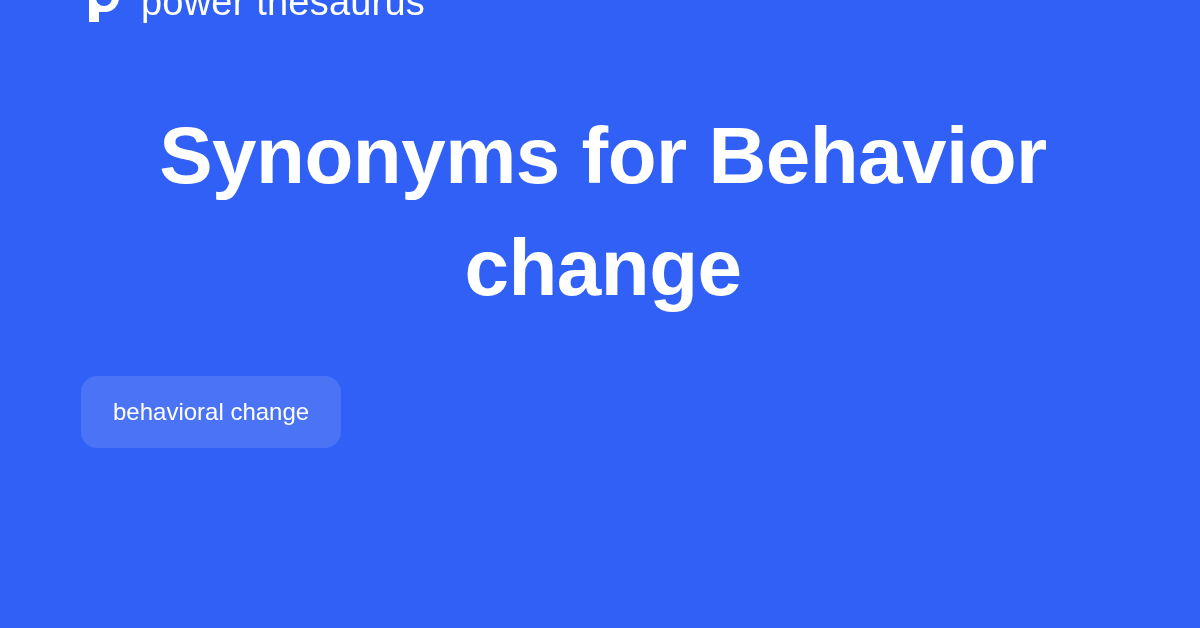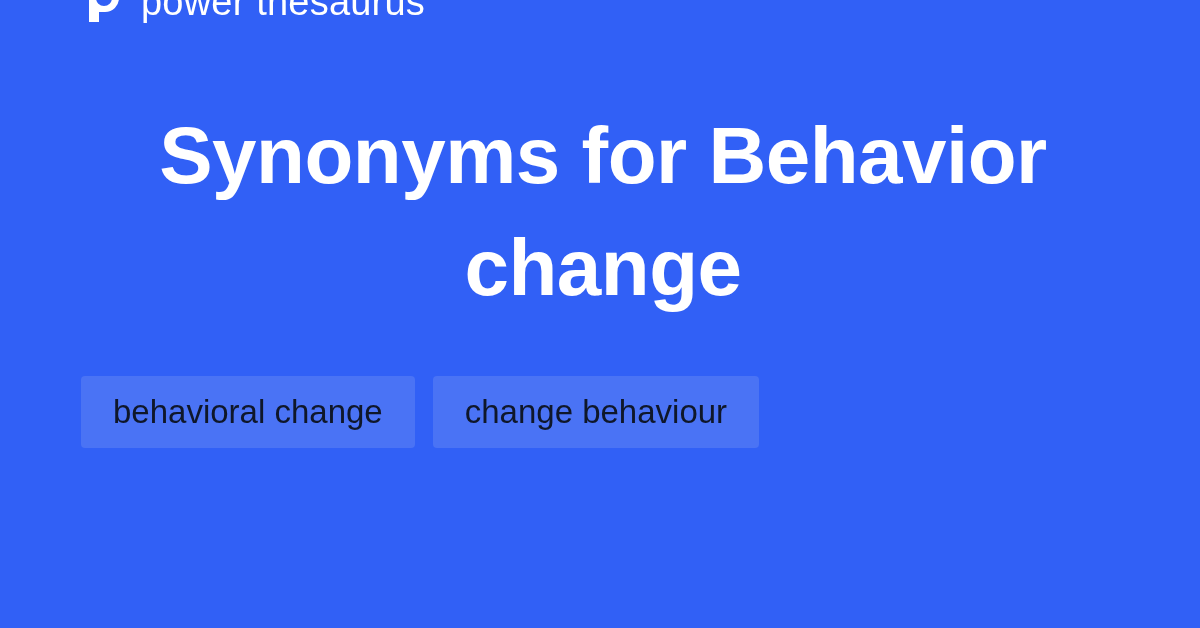--- a/index.html
+++ b/index.html
@@ -69,29 +69,29 @@
     left: 81px;
     top: 376px;
     width: 1060px;
     display: flex;
     flex-wrap: wrap;
     gap: 23px 18px;
     align-content: flex-start;
   }
   .chip {
     background: #4a73f5;
-    color: #0f172a;
-    border-radius: 4px;
+    color: #ffffff;
+    border-radius: 16px;
     height: 72px;
     box-sizing: border-box;
     padding: 0 32px;
     display: flex;
     align-items: center;
     justify-content: center;
-    font-size: 33px;
+    font-size: 24px;
     line-height: 72px;
     font-weight: 400;
     white-space: nowrap;
   }
 </style>
 </head>
 <body>
 
 <div class="page">
 
@@ -102,16 +102,15 @@
         <circle cx="23" cy="18" r="8" fill="#3160f6"></circle>
       </svg>
     </span>
     <span class="brand-name">power thesaurus</span>
   </div>
 
   <h1 class="headline">Synonyms for Behavior change</h1>
 
   <div class="chips">
     <span class="chip">behavioral change</span>
-    <span class="chip">change behaviour</span>
   </div>
 
 </div>
 
 </body></html>

